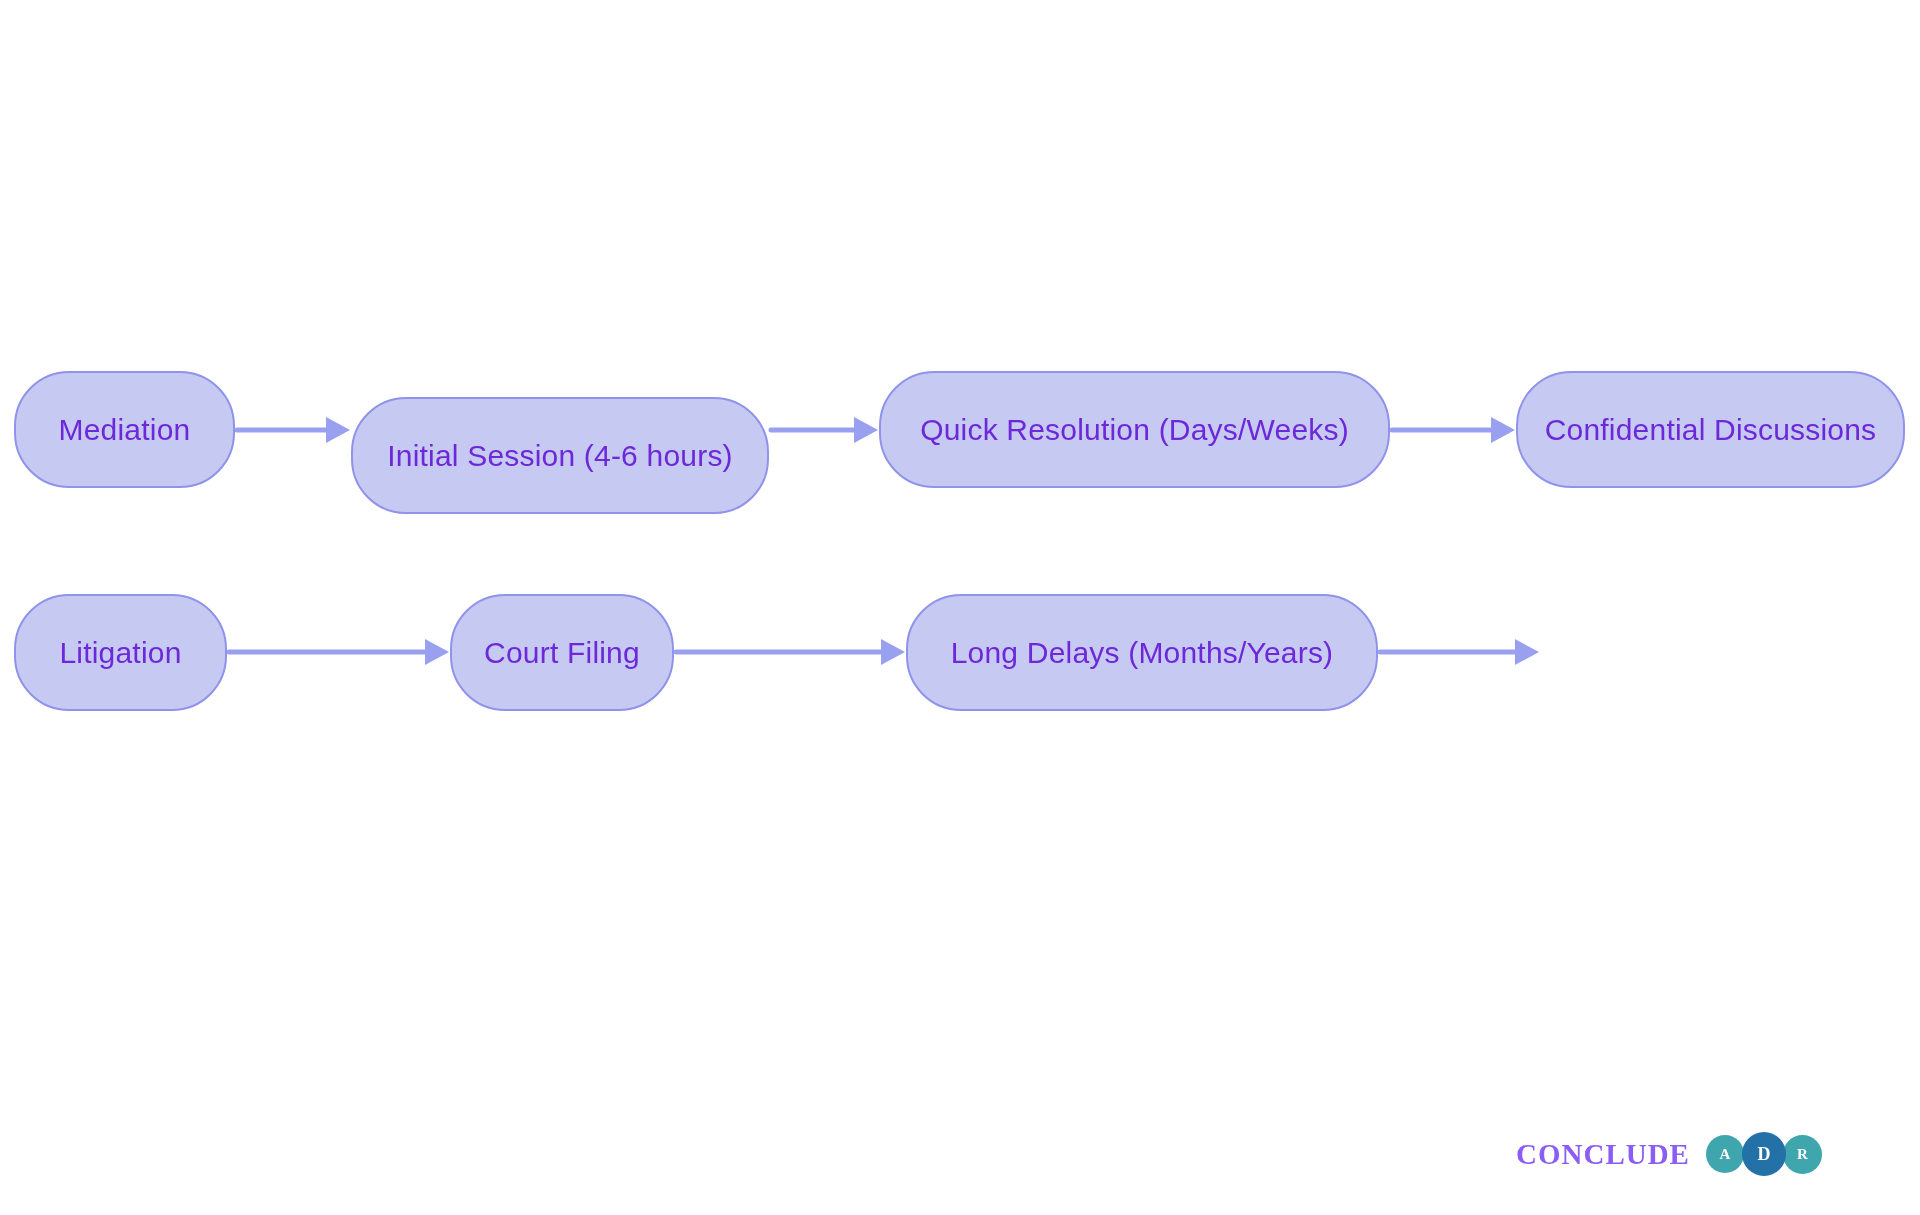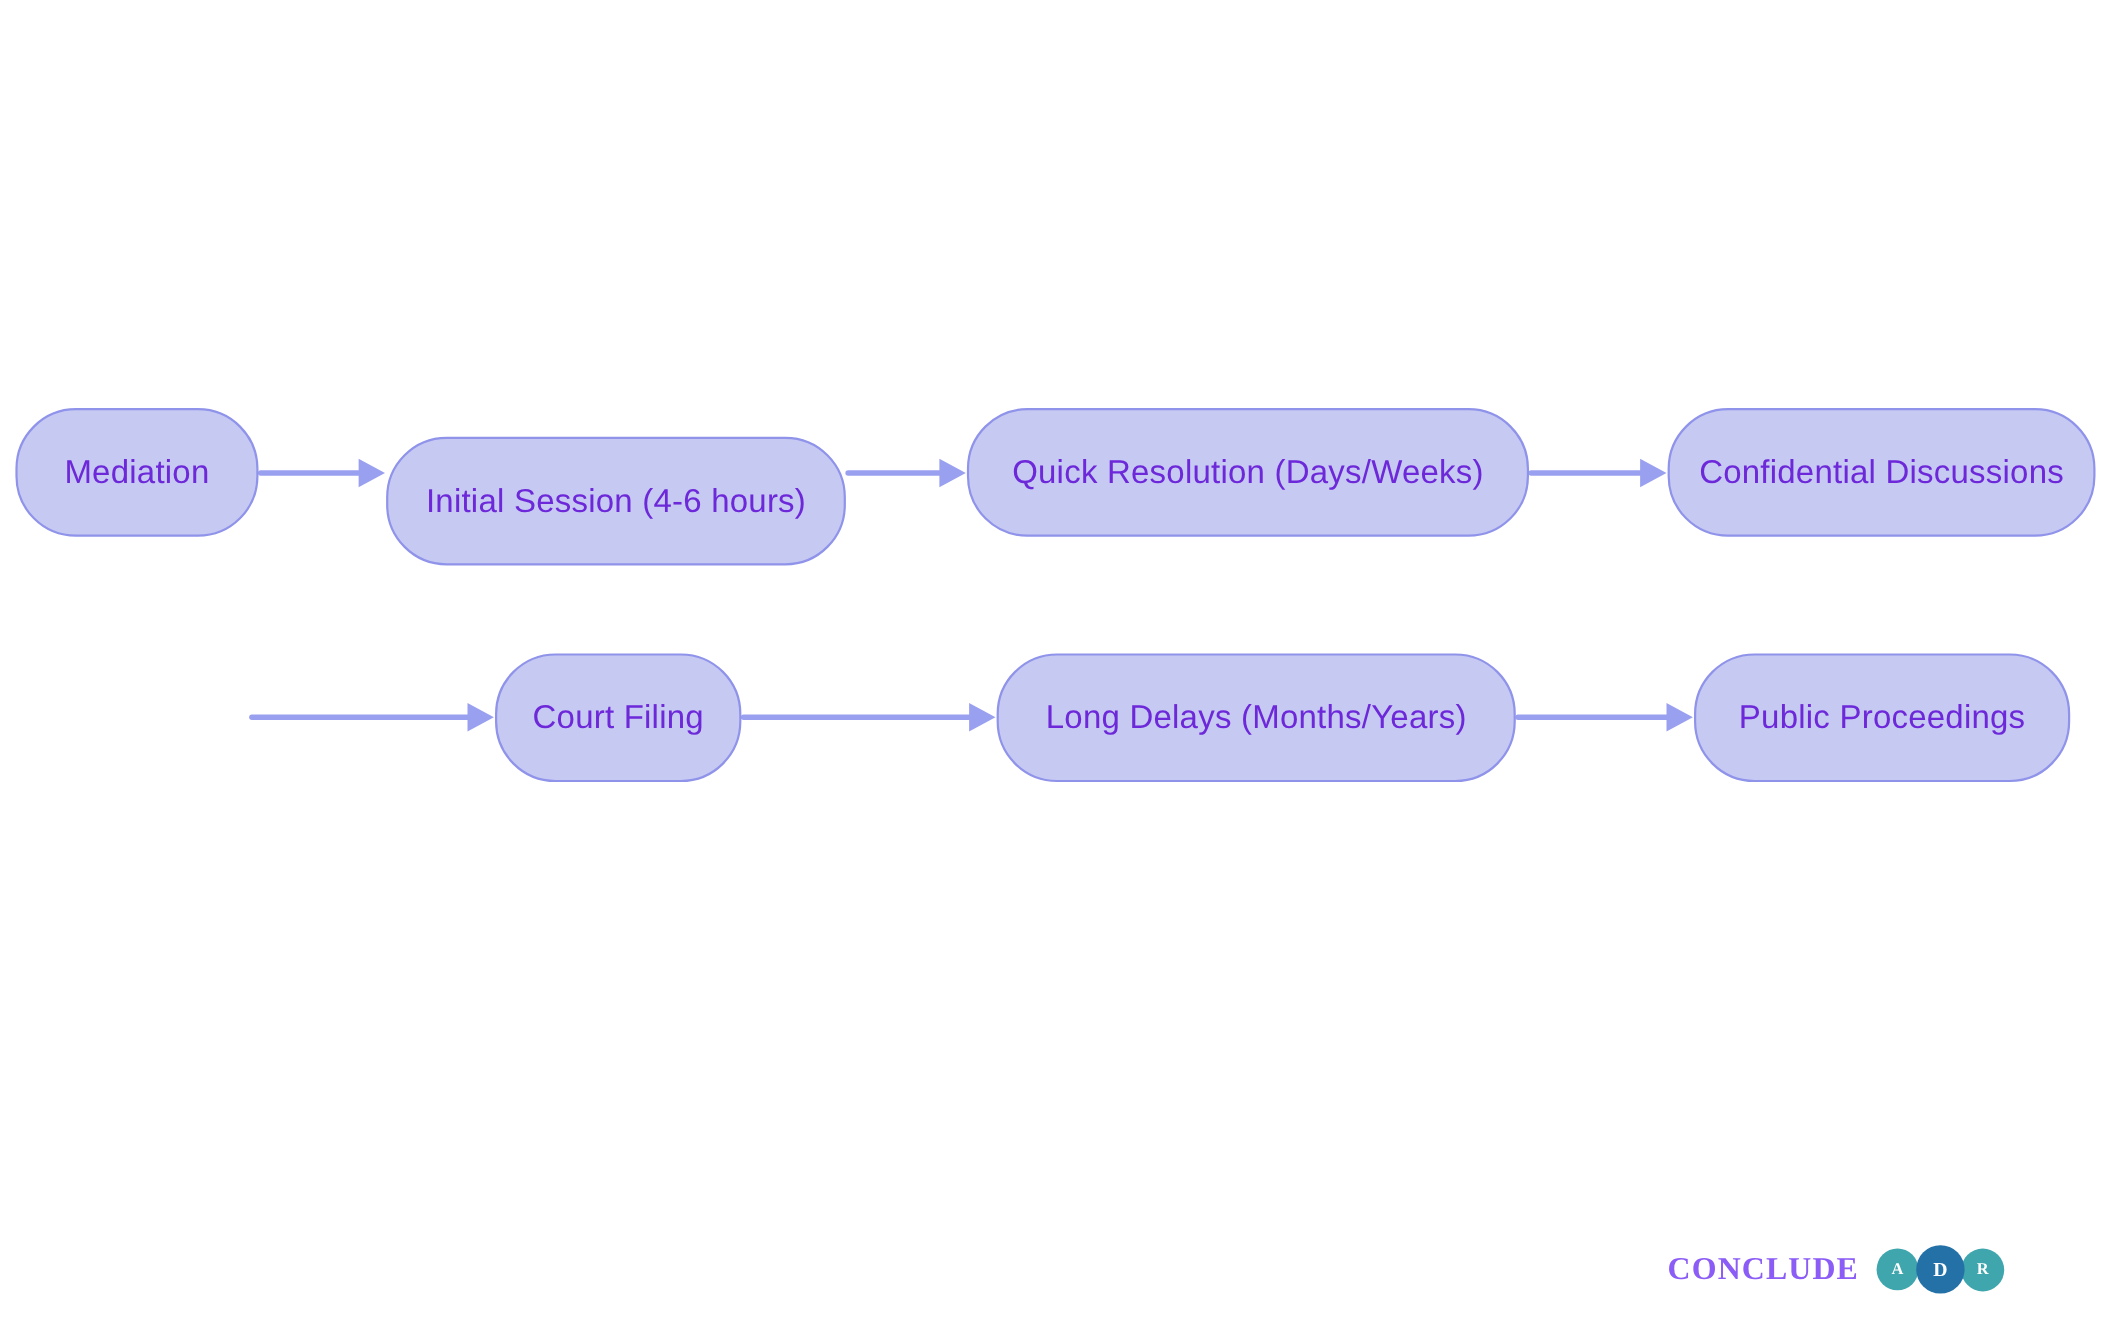--- a/index.html
+++ b/index.html
@@ -110,23 +110,23 @@
       <line x1="1380" y1="652" x2="1515" y2="652" stroke-width="5" stroke-linecap="round"></line>
       <polygon points="1515,639 1515,665 1539,652" stroke="none"></polygon>
     </g>
   </svg>
 
   <div class="node" id="n1">Mediation</div>
   <div class="node" id="n2">Initial Session (4-6 hours)</div>
   <div class="node" id="n4">Confidential Discussions</div>
   <div class="node" id="n3">Quick Resolution (Days/Weeks)</div>
 
+  <div class="node" id="n5">Litigation</div>
   <div class="node" id="n7">Long Delays (Months/Years)</div>
   <div class="node" id="n6">Court Filing</div>
-  <div class="node" id="n8">Public Proceedings</div>
 
   <div class="logo">
     <span class="logo-wordmark">CONCLUDE</span>
     <span class="logo-badge badge-a">A</span>
     <span class="logo-badge badge-d">D</span>
     <span class="logo-badge badge-r">R</span>
   </div>
 
 </div>
 

